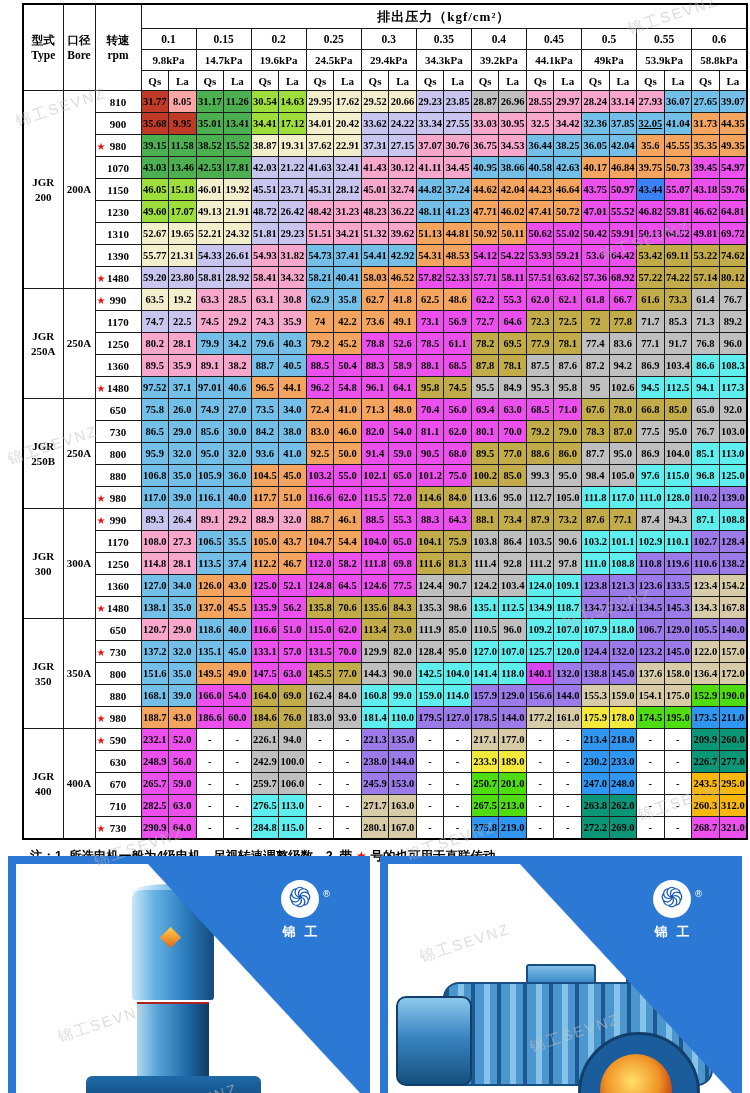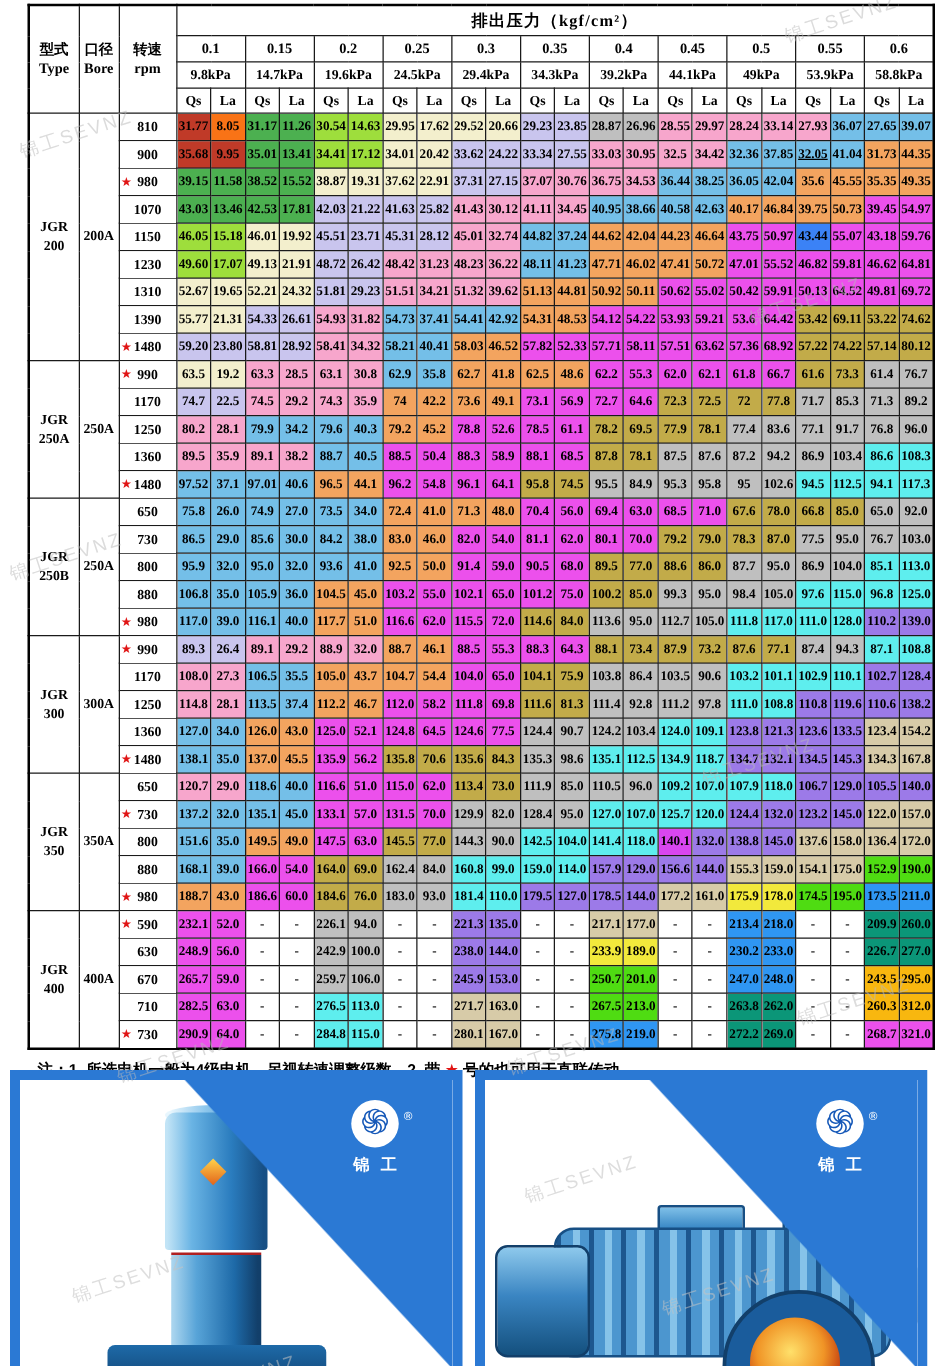--- a/index.html
+++ b/index.html
@@ -175,21 +175,21 @@
           <th class="qla">Qs</th>
           <th class="qla">La</th>
         </tr>
       </thead>
       <tbody>
         <tr>
           <td class="typecell" rowspan="9">JGR<br>200</td>
           <td class="borecell" rowspan="9">200A</td>
           <td class="rpmcell"><span>810</span></td>
           <td class="valcell" style="background: rgb(192, 58, 40);">31.77</td>
-          <td class="valcell" style="background: #f97316;">8.05</td>
+          <td class="valcell" style="background: #fca5a5;">8.05</td>
           <td class="valcell" style="background: rgb(76, 176, 80);">31.17</td>
           <td class="valcell" style="background: rgb(76, 176, 80);">11.26</td>
           <td class="valcell" style="background: rgb(158, 222, 60);">30.54</td>
           <td class="valcell" style="background: rgb(158, 222, 60);">14.63</td>
           <td class="valcell" style="background: rgb(243, 239, 205);">29.95</td>
           <td class="valcell" style="background: rgb(243, 239, 205);">17.62</td>
           <td class="valcell" style="background: rgb(243, 239, 205);">29.52</td>
           <td class="valcell" style="background: rgb(243, 239, 205);">20.66</td>
           <td class="valcell" style="background: rgb(201, 197, 238);">29.23</td>
           <td class="valcell" style="background: rgb(201, 197, 238);">23.85</td>
@@ -256,21 +256,21 @@
         </tr>
         <tr>
           <td class="rpmcell"><span>1070</span></td>
           <td class="valcell" style="background: rgb(76, 176, 80);">43.03</td>
           <td class="valcell" style="background: rgb(76, 176, 80);">13.46</td>
           <td class="valcell" style="background: rgb(76, 176, 80);">42.53</td>
           <td class="valcell" style="background: rgb(76, 176, 80);">17.81</td>
           <td class="valcell" style="background: rgb(201, 197, 238);">42.03</td>
           <td class="valcell" style="background: rgb(201, 197, 238);">21.22</td>
           <td class="valcell" style="background: rgb(201, 197, 238);">41.63</td>
-          <td class="valcell" style="background: rgb(201, 197, 238);">25.82</td>
+          <td class="valcell" style="background: rgb(201, 197, 238);">32.41</td>
           <td class="valcell" style="background: rgb(247, 166, 204);">41.43</td>
           <td class="valcell" style="background: rgb(247, 166, 204);">30.12</td>
           <td class="valcell" style="background: rgb(247, 166, 204);">41.11</td>
           <td class="valcell" style="background: rgb(247, 166, 204);">34.45</td>
           <td class="valcell" style="background: rgb(116, 191, 232);">40.95</td>
           <td class="valcell" style="background: rgb(116, 191, 232);">38.66</td>
           <td class="valcell" style="background: rgb(116, 191, 232);">40.58</td>
           <td class="valcell" style="background: rgb(116, 191, 232);">42.63</td>
           <td class="valcell" style="background: rgb(243, 164, 95);">40.17</td>
           <td class="valcell" style="background: rgb(243, 164, 95);">46.84</td>

